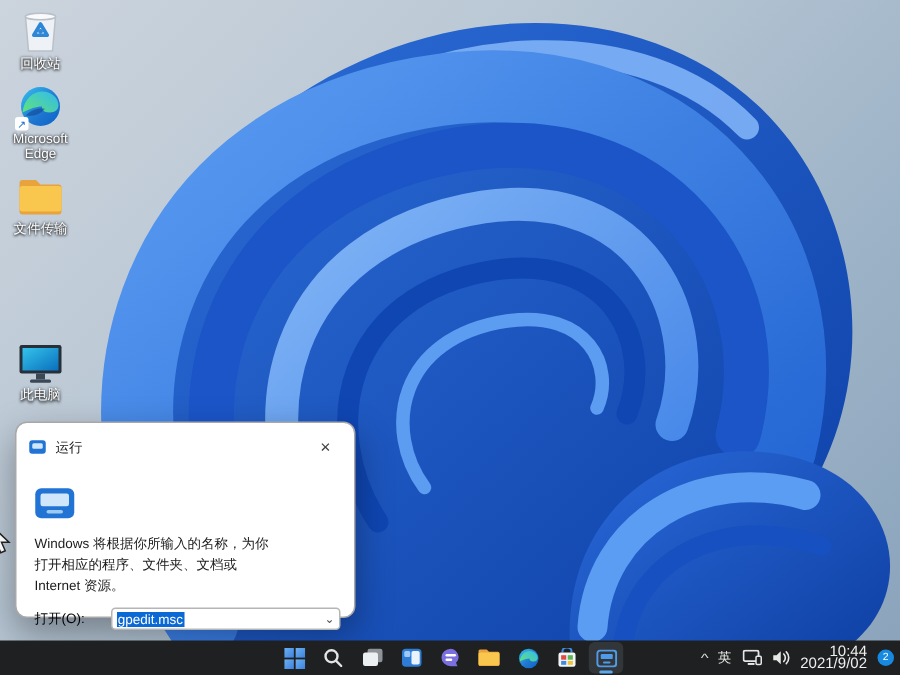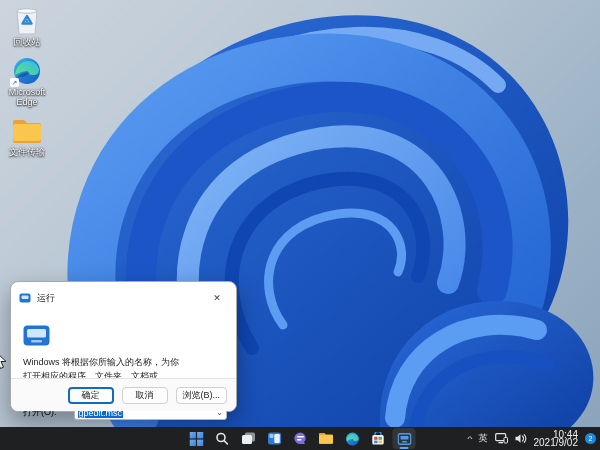--- a/index.html
+++ b/index.html
@@ -131,20 +131,37 @@
         <circle cx="14" cy="14" r="13" fill="url(#eg1)"></circle>
         <path d="M2,18 C3,9 9,4 15,4 C22,4 26,9 26,13 C26,16 24,18 20,18 C16,18 15,16 15,14 C11,14 7,15.5 2,18 Z" fill="url(#eg2)" opacity="0.9"></path>
         <path d="M4,20 C8,16 13,15 17,15.5 C14,19 9,21 4,20 Z" fill="#11408f" opacity="0.55"></path>
       </svg>
       <span class="shortcut-badge">↗</span>
     </span>
     <span class="lbl">Microsoft Edge</span>
   </div>
 
 
+  <div class="desk-icon" style="top:227px">
+    <span class="ic">
+      <svg width="30" height="28" viewBox="0 0 30 28">
+        <defs>
+          <linearGradient id="scr" x1="0" y1="0" x2="1" y2="1">
+            <stop offset="0" stop-color="#34c3ea"></stop>
+              <stop offset="1" stop-color="#0a6fbe"></stop>
+          </linearGradient>
+        </defs>
+        <rect x="1" y="2" width="28" height="19" rx="1.5" fill="#25303b"></rect>
+        <rect x="3" y="4" width="24" height="15" fill="url(#scr)"></rect>
+        <rect x="12" y="21" width="6" height="4" fill="#3a4754"></rect>
+        <rect x="8" y="25" width="14" height="2.2" rx="1" fill="#3a4754"></rect>
+      </svg>
+    </span>
+    <span class="lbl">此电脑</span>
+  </div>
 
   <div class="run-dialog">
     <div class="rd-titlebar">
       <svg width="12" height="10" viewBox="0 0 12 10">
         <rect x="0.5" y="0.5" width="11" height="9" rx="2" fill="#2174d4"></rect>
         <rect x="2.5" y="2.5" width="7" height="3.6" rx="1" fill="#cfe6fb"></rect>
       </svg>
       <span class="rd-title">运行</span>
       <span class="rd-close">✕</span>
     </div>
@@ -155,25 +172,20 @@
         <rect x="8" y="15" width="11" height="2.4" rx="1.2" fill="#9ec9f0"></rect>
       </svg>
       <div class="rd-desc">Windows 将根据你所输入的名称，为你打开相应的程序、文件夹、文档或 Internet 资源。</div>
     </div>
     <div class="rd-open-row">
       <span>打开(O):</span>
       <div class="rd-combo">
         <span class="val">gpedit.msc</span>
         <span class="chev">⌄</span>
       </div>
-    </div>
-    <div class="rd-footer">
-      <div class="rd-btn default">确定</div>
-      <div class="rd-btn">取消</div>
-      <div class="rd-btn">浏览(B)...</div>
     </div>
   </div>
 
   <svg class="cursor" width="16" height="22" viewBox="0 0 16 22">
     <path d="M1,1 L1,17 L5,13.5 L7.5,19.5 L10.5,18.2 L8,12.5 L13,12.5 Z" fill="#f5f5f5" stroke="#222" stroke-width="1"></path>
   </svg>
 
   <div class="taskbar">
 
     <div class="tb-center">

